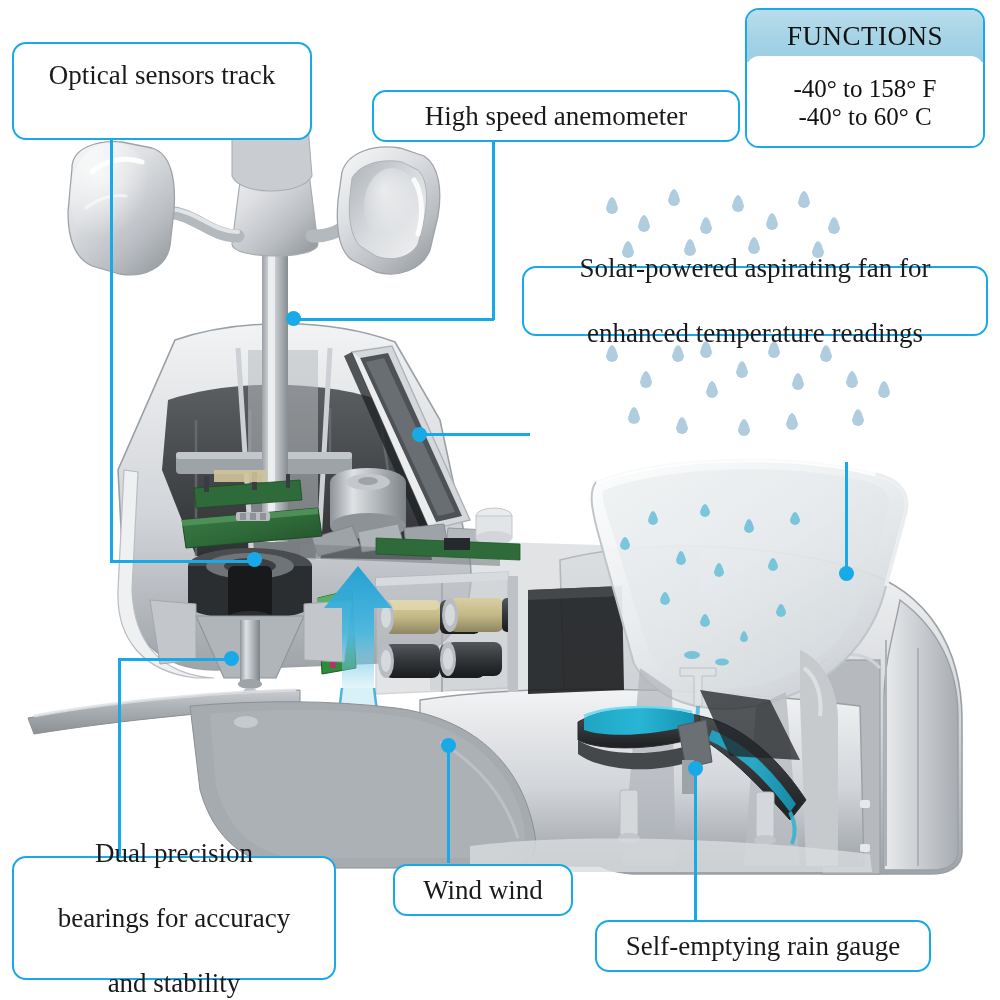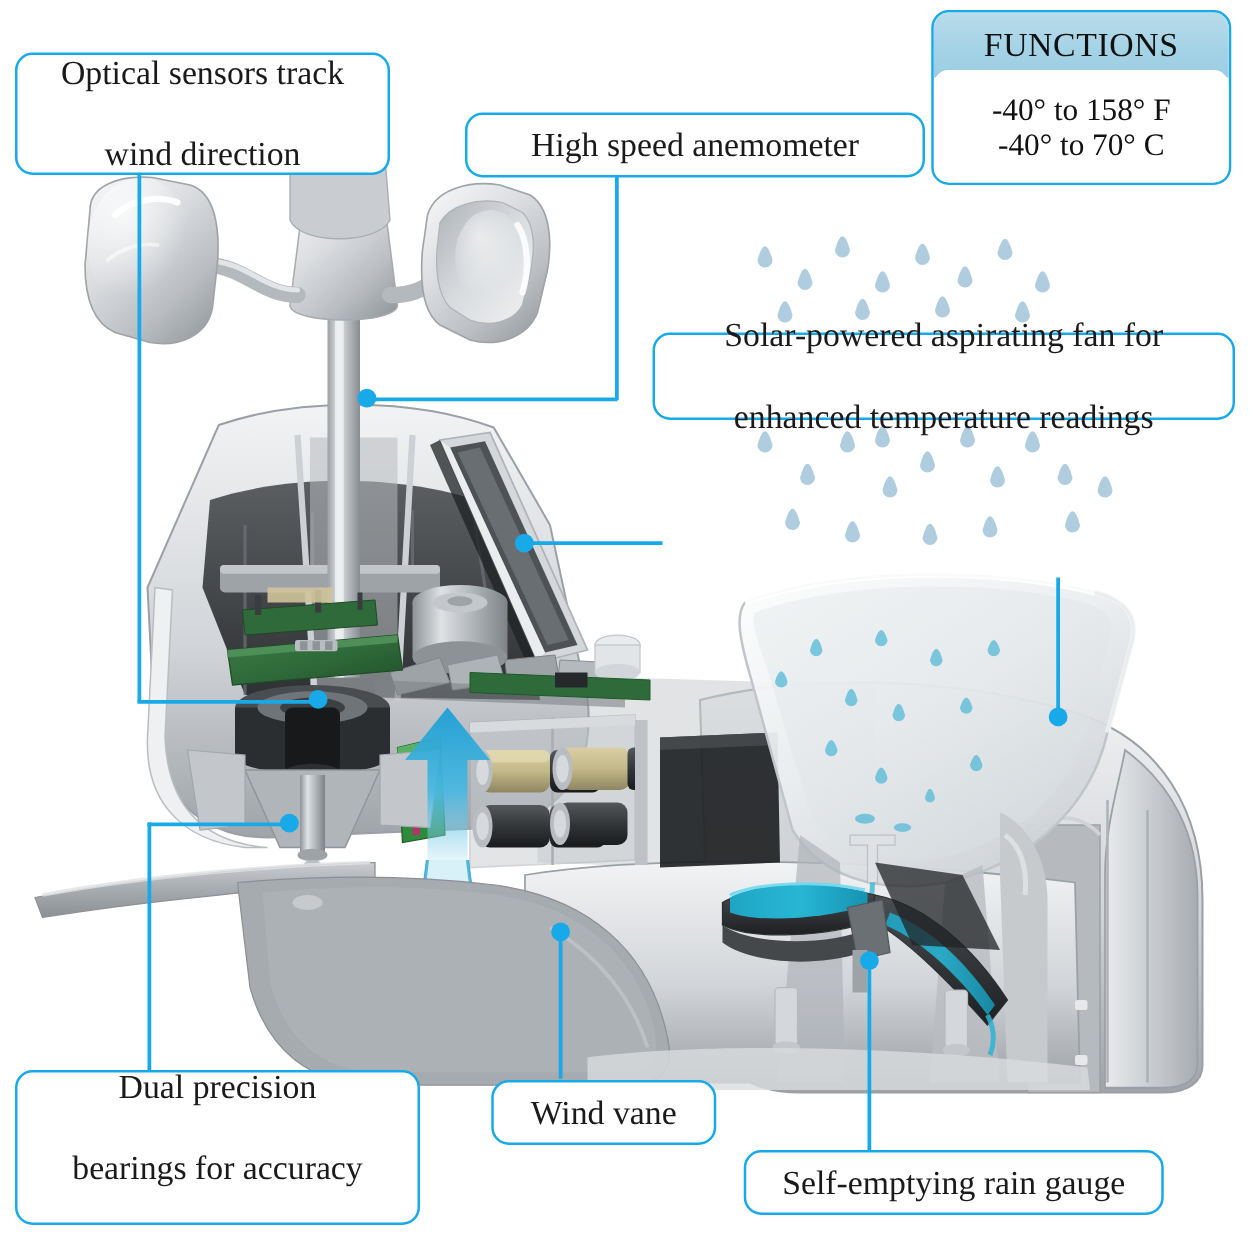--- a/index.html
+++ b/index.html
@@ -444,52 +444,52 @@
 
   <div class="lead v" style="left:447px;top:745px;height:118px;"></div>
   <div class="dot" style="left:441px;top:738px;"></div>
 
   <div class="lead v" style="left:694px;top:768px;height:152px;"></div>
   <div class="dot" style="left:688px;top:761px;"></div>
 
   <div class="callout" style="left:12px;top:42px;width:300px;height:98px;font-size:27px;">
     <span>
       <span>Optical sensors track</span><br>
-      <span>wind direction</span>
     </span>
   </div>
 
   <div class="callout" style="left:352px;top:90px;width:368px;height:52px;font-size:27px;margin-left:20px;">
     <span>High speed anemometer</span>
   </div>
 
   <div class="callout" style="left:522px;top:266px;width:466px;height:70px;font-size:27px;">
     <span>
       <span>Solar-powered aspirating fan for</span><br>
       <span>enhanced temperature readings</span>
     </span>
   </div>
 
 
   <div class="callout" style="left:12px;top:856px;width:324px;height:124px;font-size:27px;justify-content:flex-end;">
     <span>
       <span>Dual precision</span><br>
       <span>bearings for accuracy</span><br>
+      <span>and stability</span>
     </span>
   </div>
 
   <div class="callout" style="left:393px;top:864px;width:180px;height:52px;font-size:27px;">
-    <span>Wind vane</span>
+    <span>Wind wind</span>
   </div>
 
   <div class="callout" style="left:595px;top:920px;width:336px;height:52px;font-size:27px;justify-content:flex-end;">
     <span>Self-emptying rain gauge</span>
   </div>
 
   <div id="functions">
     <div id="fn-head">FUNCTIONS</div>
     <div id="fn-body">
       <div>-40° to 158° F</div>
-      <div>-40° to 70° C</div>
+      <div>-40° to 60° C</div>
     </div>
   </div>
 
 </div>
 
 </body></html>

